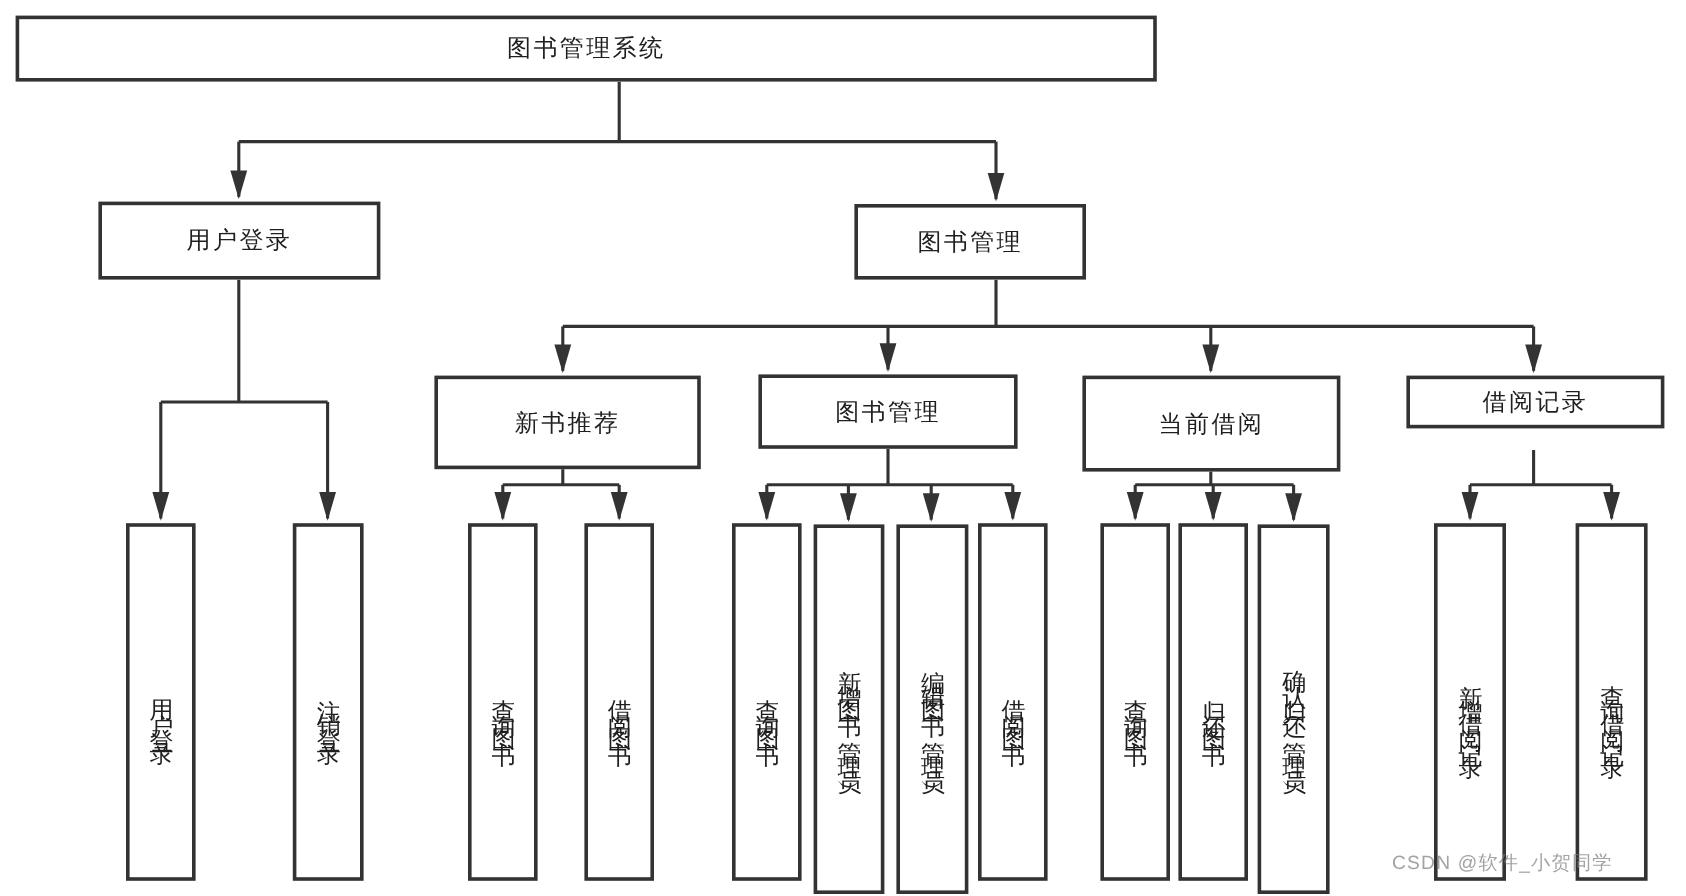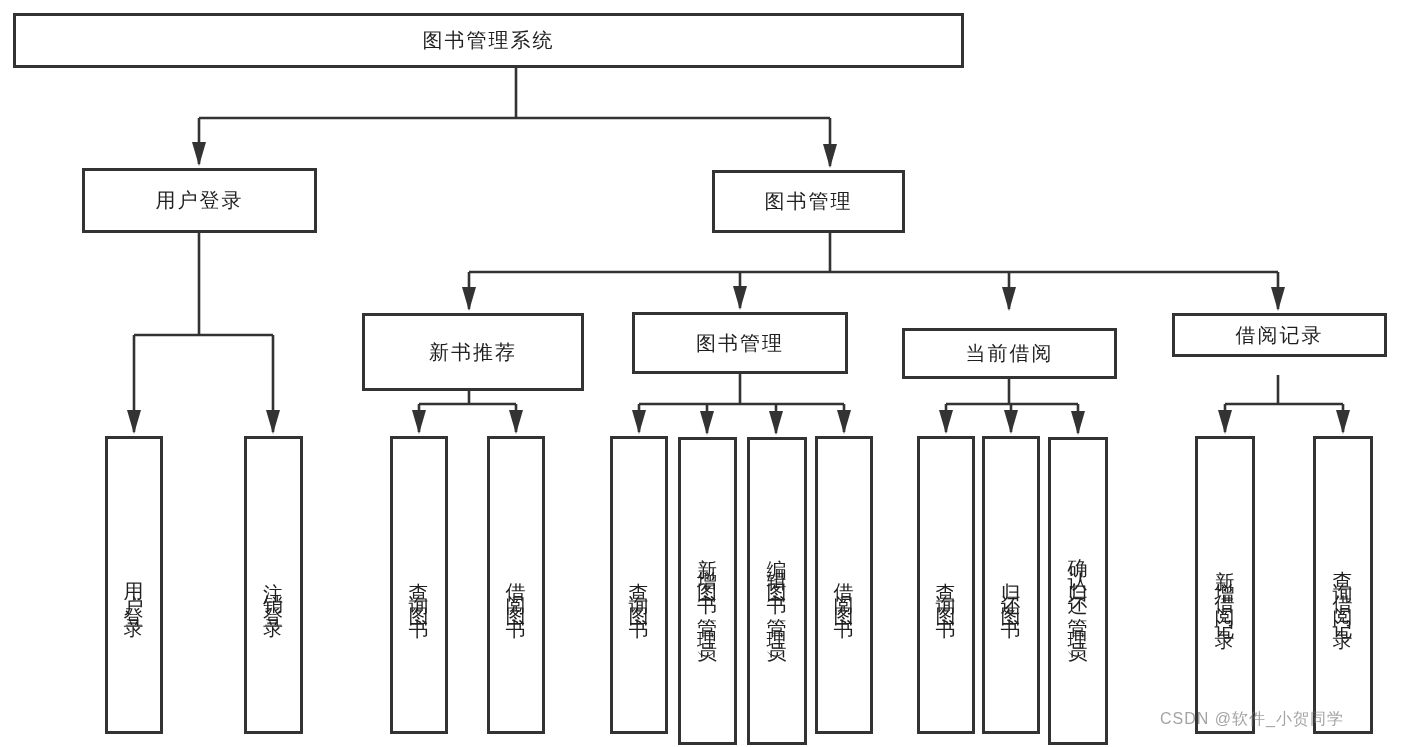--- a/index.html
+++ b/index.html
@@ -95,21 +95,21 @@
     </g>
   </svg>
 
   <div class="node h" style="left:13px;top:13px;width:951px;height:55px">图书管理系统</div>
 
   <div class="node h" style="left:82px;top:168px;width:235px;height:65px">用户登录</div>
   <div class="node h" style="left:712px;top:170px;width:193px;height:63px">图书管理</div>
 
   <div class="node h" style="left:362px;top:313px;width:222px;height:78px">新书推荐</div>
   <div class="node h" style="left:632px;top:312px;width:216px;height:62px">图书管理</div>
-  <div class="node h" style="left:902px;top:328px;width:215px;height:51px">当前借阅</div>
+  <div class="node h" style="left:902px;top:313px;width:215px;height:80px">当前借阅</div>
   <div class="node h" style="left:1172px;top:313px;width:215px;height:44px">借阅记录</div>
 
   <div class="node v" style="left:105px;top:436px;width:58px;height:298px">
     <span>用户登录</span>
   </div>
   <div class="node v" style="left:244px;top:436px;width:59px;height:298px">
     <span>注销登录</span>
   </div>
 
   <div class="node v" style="left:390px;top:436px;width:58px;height:298px">

